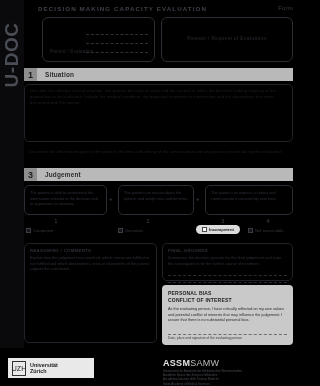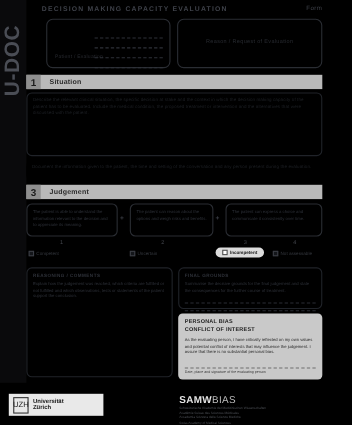--- a/index.html
+++ b/index.html
@@ -368,21 +368,21 @@
   <div class="footer">
     <div class="logo-uzh">
       <div class="uzh-mark">UZH</div>
       <div class="uzh-text">
         <div>Universität</div>
         <div>Zürich</div>
       </div>
     </div>
     <div class="logo-samw">
       <div class="samw-top">
-        <span>SAMW</span><span class="thin">BIAS</span>
+        <span>ASSM</span><span class="thin">SAMW</span>
       </div>
       <div class="samw-sub" style="white-space:pre-line">Schweizerische Akademie der Medizinischen Wissenschaften
 Académie Suisse des Sciences Médicales
 Accademia Svizzera delle Scienze Mediche
 Swiss Academy of Medical Sciences</div>
     </div>
   </div>
 
 </div>
 

